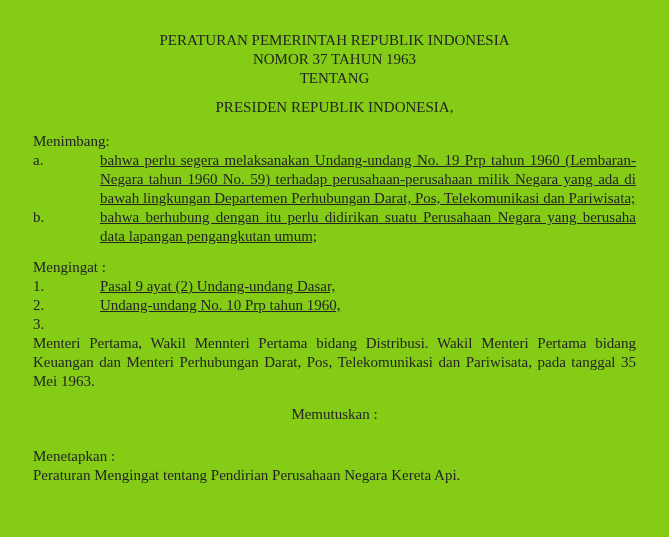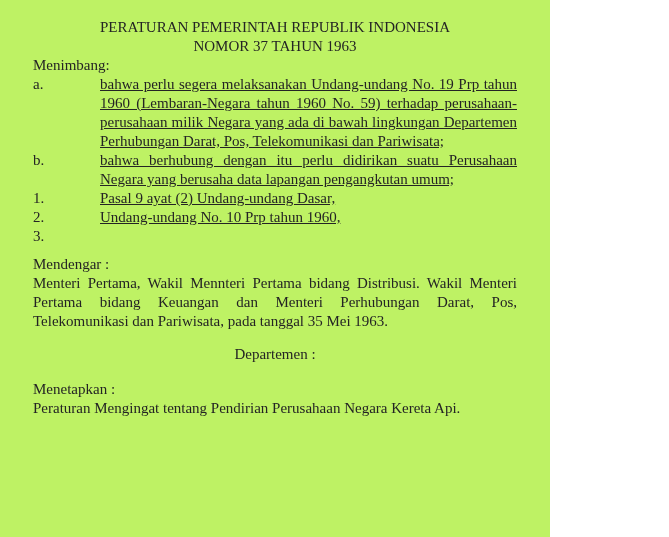--- a/index.html
+++ b/index.html
@@ -9,87 +9,89 @@
   }
   body {
     width: 669px;
     height: 537px;
     overflow: hidden;
     font-family: "Liberation Serif", "DejaVu Serif", serif;
     color: #242424;
   }
   .page {
     box-sizing: border-box;
-    width: 550px;
+    width: 669px;
     height: 537px;
-    padding: 18px 33px 0 33px;
+    padding: 31px 33px 0 33px;
     font-size: 15px;
     line-height: 19px;
-    background: #bef264;
+    background: #84cc16;
   }
   .centered { text-align: center; }
   .title-block div { white-space: nowrap; }
   .issuer-line { margin-top: 10px; }
-  .menimbang-label { }
+  .menimbang-label { margin-top: 15px; }
   .hang-row { display: flex; }
   .hang-row .marker {
     flex: 0 0 67px;
     width: 67px;
   }
   .hang-row .itext {
     flex: 1;
     text-align: justify;
     text-decoration: underline;
   }
   .mengingat-label { margin-top: 12px; }
   .mendengar-label { margin-top: 9px; }
   .mendengar-text { text-align: justify; }
   .memutuskan-line { margin-top: 14px; }
-  .menetapkan-label { margin-top: 16px; }
+  .menetapkan-label { margin-top: 23px; }
 </style>
 </head>
 <body>
 
 <div class="page">
 
   <div class="title-block centered">
     <div>PERATURAN PEMERINTAH REPUBLIK INDONESIA</div>
     <div>NOMOR 37 TAHUN 1963</div>
+    <div>TENTANG</div>
   </div>
 
+  <div class="issuer-line centered">PRESIDEN REPUBLIK INDONESIA,</div>
 
   <div class="menimbang-label">Menimbang:</div>
 
   <div class="hang-list">
     <div class="hang-row">
       <div class="marker">a.</div>
       <div class="itext">bahwa perlu segera melaksanakan Undang-undang No. 19 Prp tahun 1960 (Lembaran-Negara tahun 1960 No. 59) terhadap perusahaan-perusahaan milik Negara yang ada di bawah lingkungan Departemen Perhubungan Darat, Pos, Telekomunikasi dan Pariwisata;</div>
     </div>
     <div class="hang-row">
       <div class="marker">b.</div>
       <div class="itext">bahwa berhubung dengan itu perlu didirikan suatu Perusahaan Negara yang berusaha data lapangan pengangkutan umum;</div>
     </div>
   </div>
 
+  <div class="mengingat-label">Mengingat :</div>
 
   <div class="hang-list">
     <div class="hang-row">
       <div class="marker">1.</div>
       <div class="itext">Pasal 9 ayat (2) Undang-undang Dasar,</div>
     </div>
     <div class="hang-row">
       <div class="marker">2.</div>
       <div class="itext">Undang-undang No. 10 Prp tahun 1960,</div>
     </div>
     <div class="hang-row">
       <div class="marker">3.</div>
     </div>
   </div>
 
-  <div class="mendengar-label">Mendengar :</div>
   <div class="mendengar-text">Menteri Pertama, Wakil Mennteri Pertama bidang Distribusi. Wakil Menteri Pertama bidang Keuangan dan Menteri Perhubungan Darat, Pos, Telekomunikasi dan Pariwisata, pada tanggal 35 Mei 1963.</div>
 
-  <div class="memutuskan-line centered">Departemen :</div>
+  <div class="memutuskan-line centered">Memutuskan :</div>
 
   <div class="menetapkan-label">Menetapkan :</div>
   <div class="menetapkan-text">Peraturan Mengingat tentang Pendirian Perusahaan Negara Kereta Api.</div>
 
 </div>
 
 </body></html>

